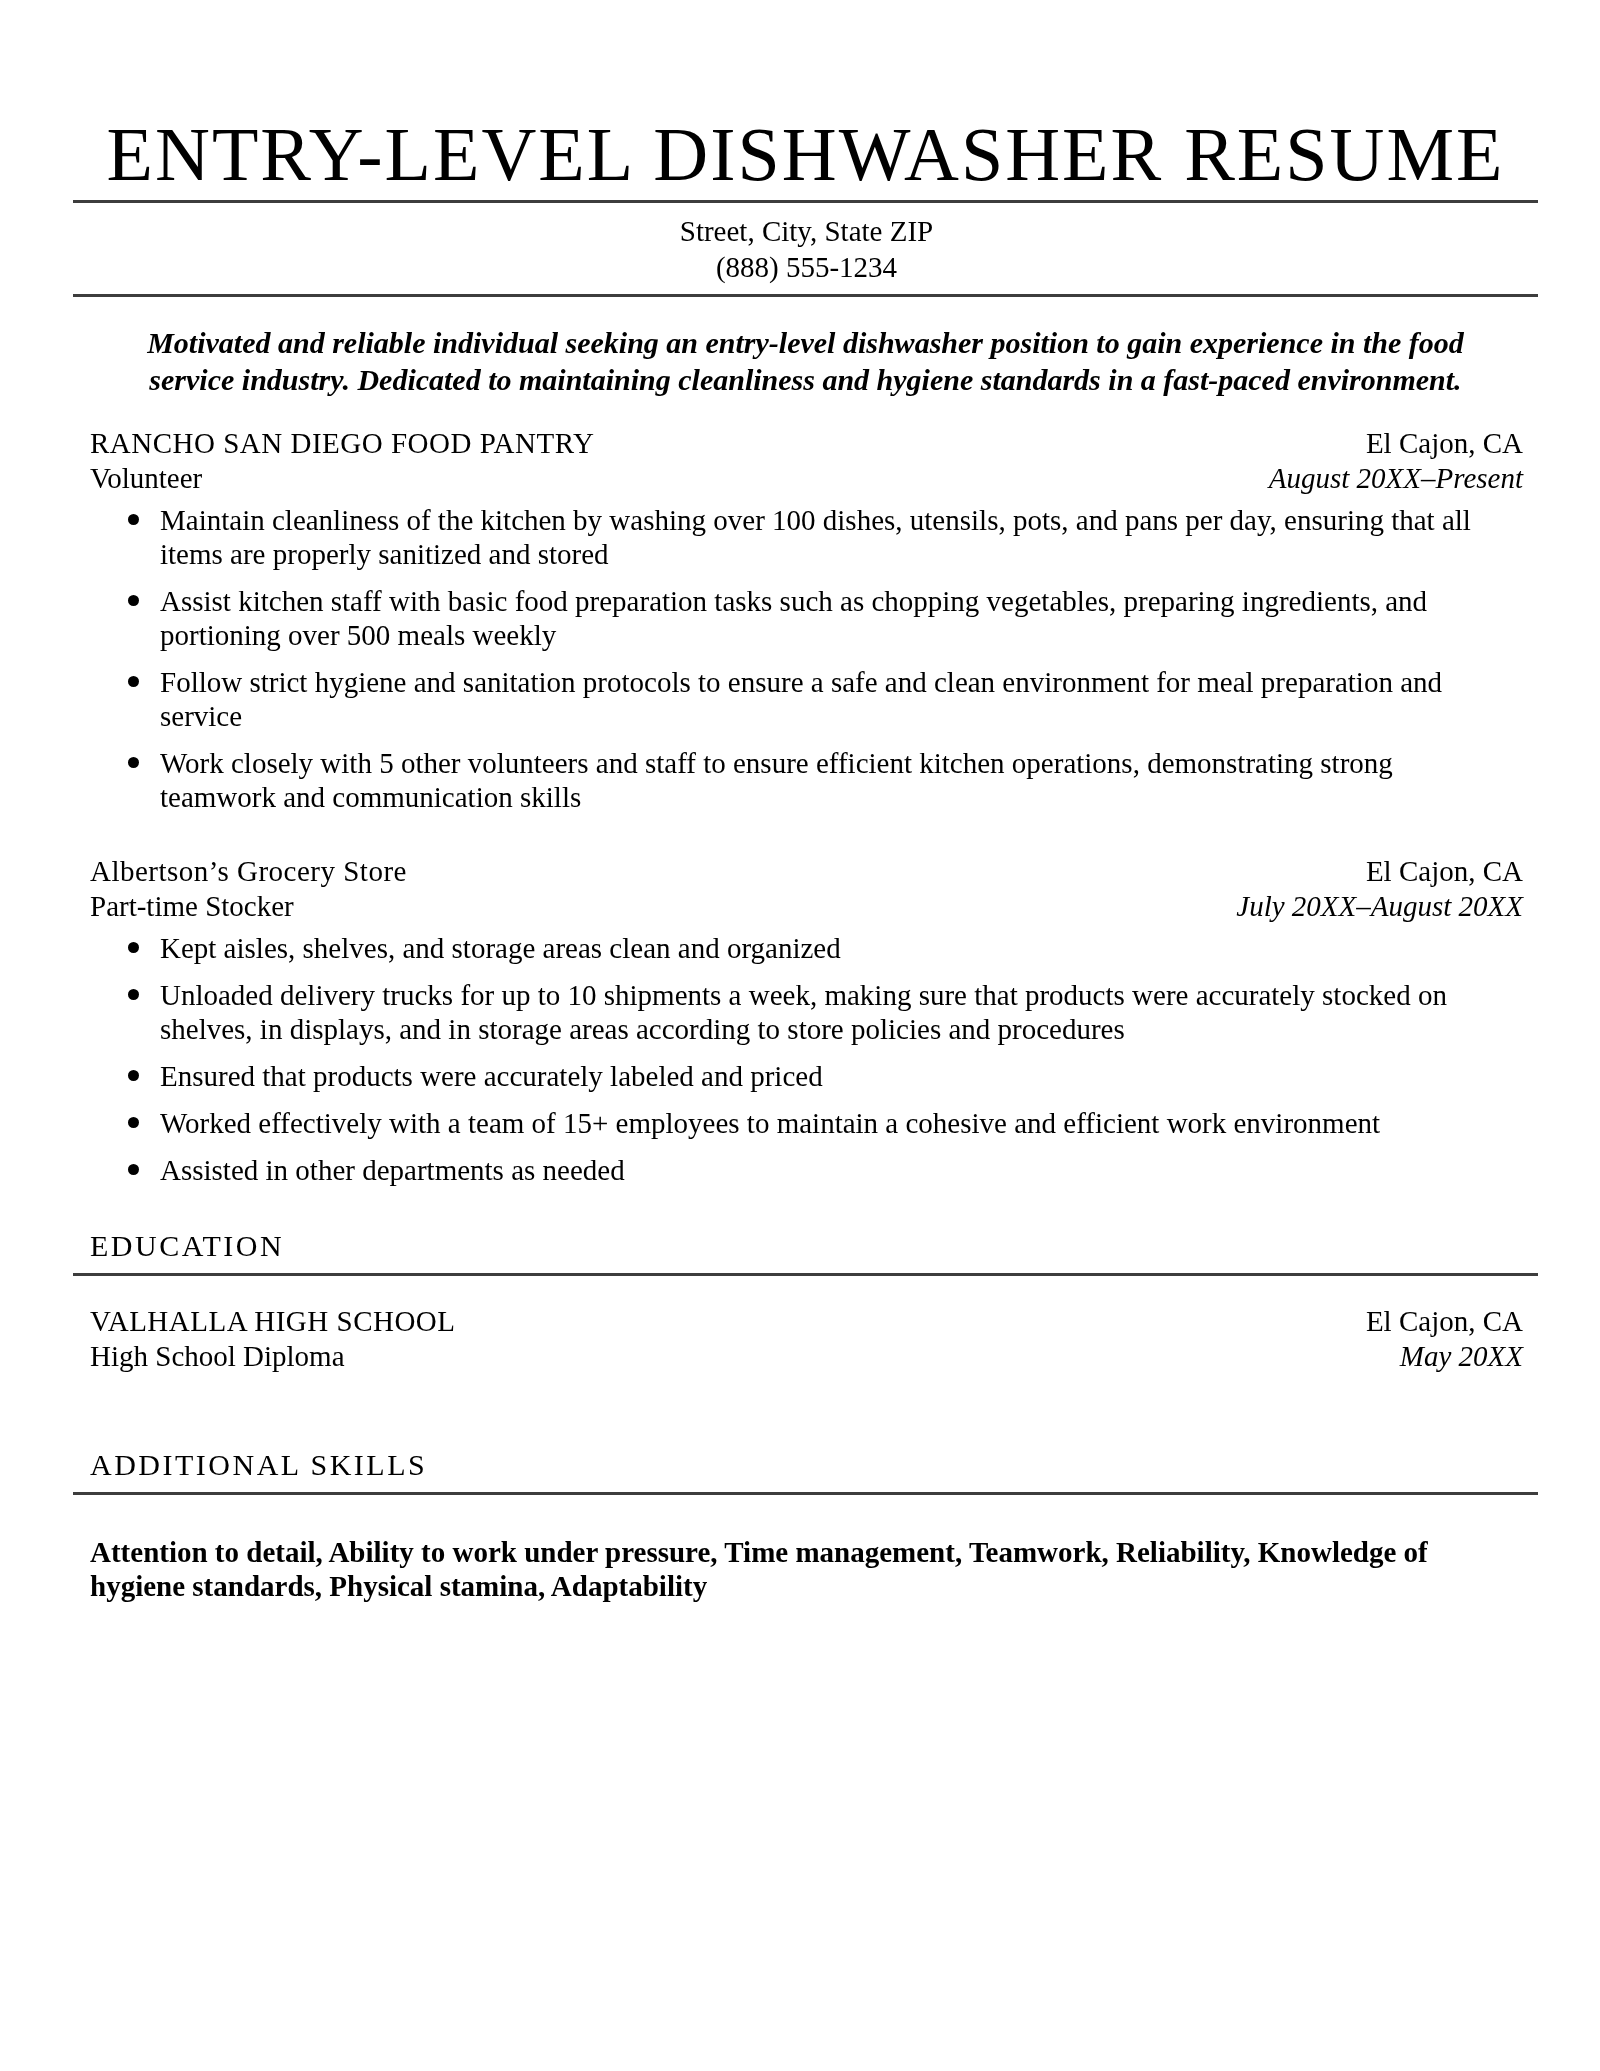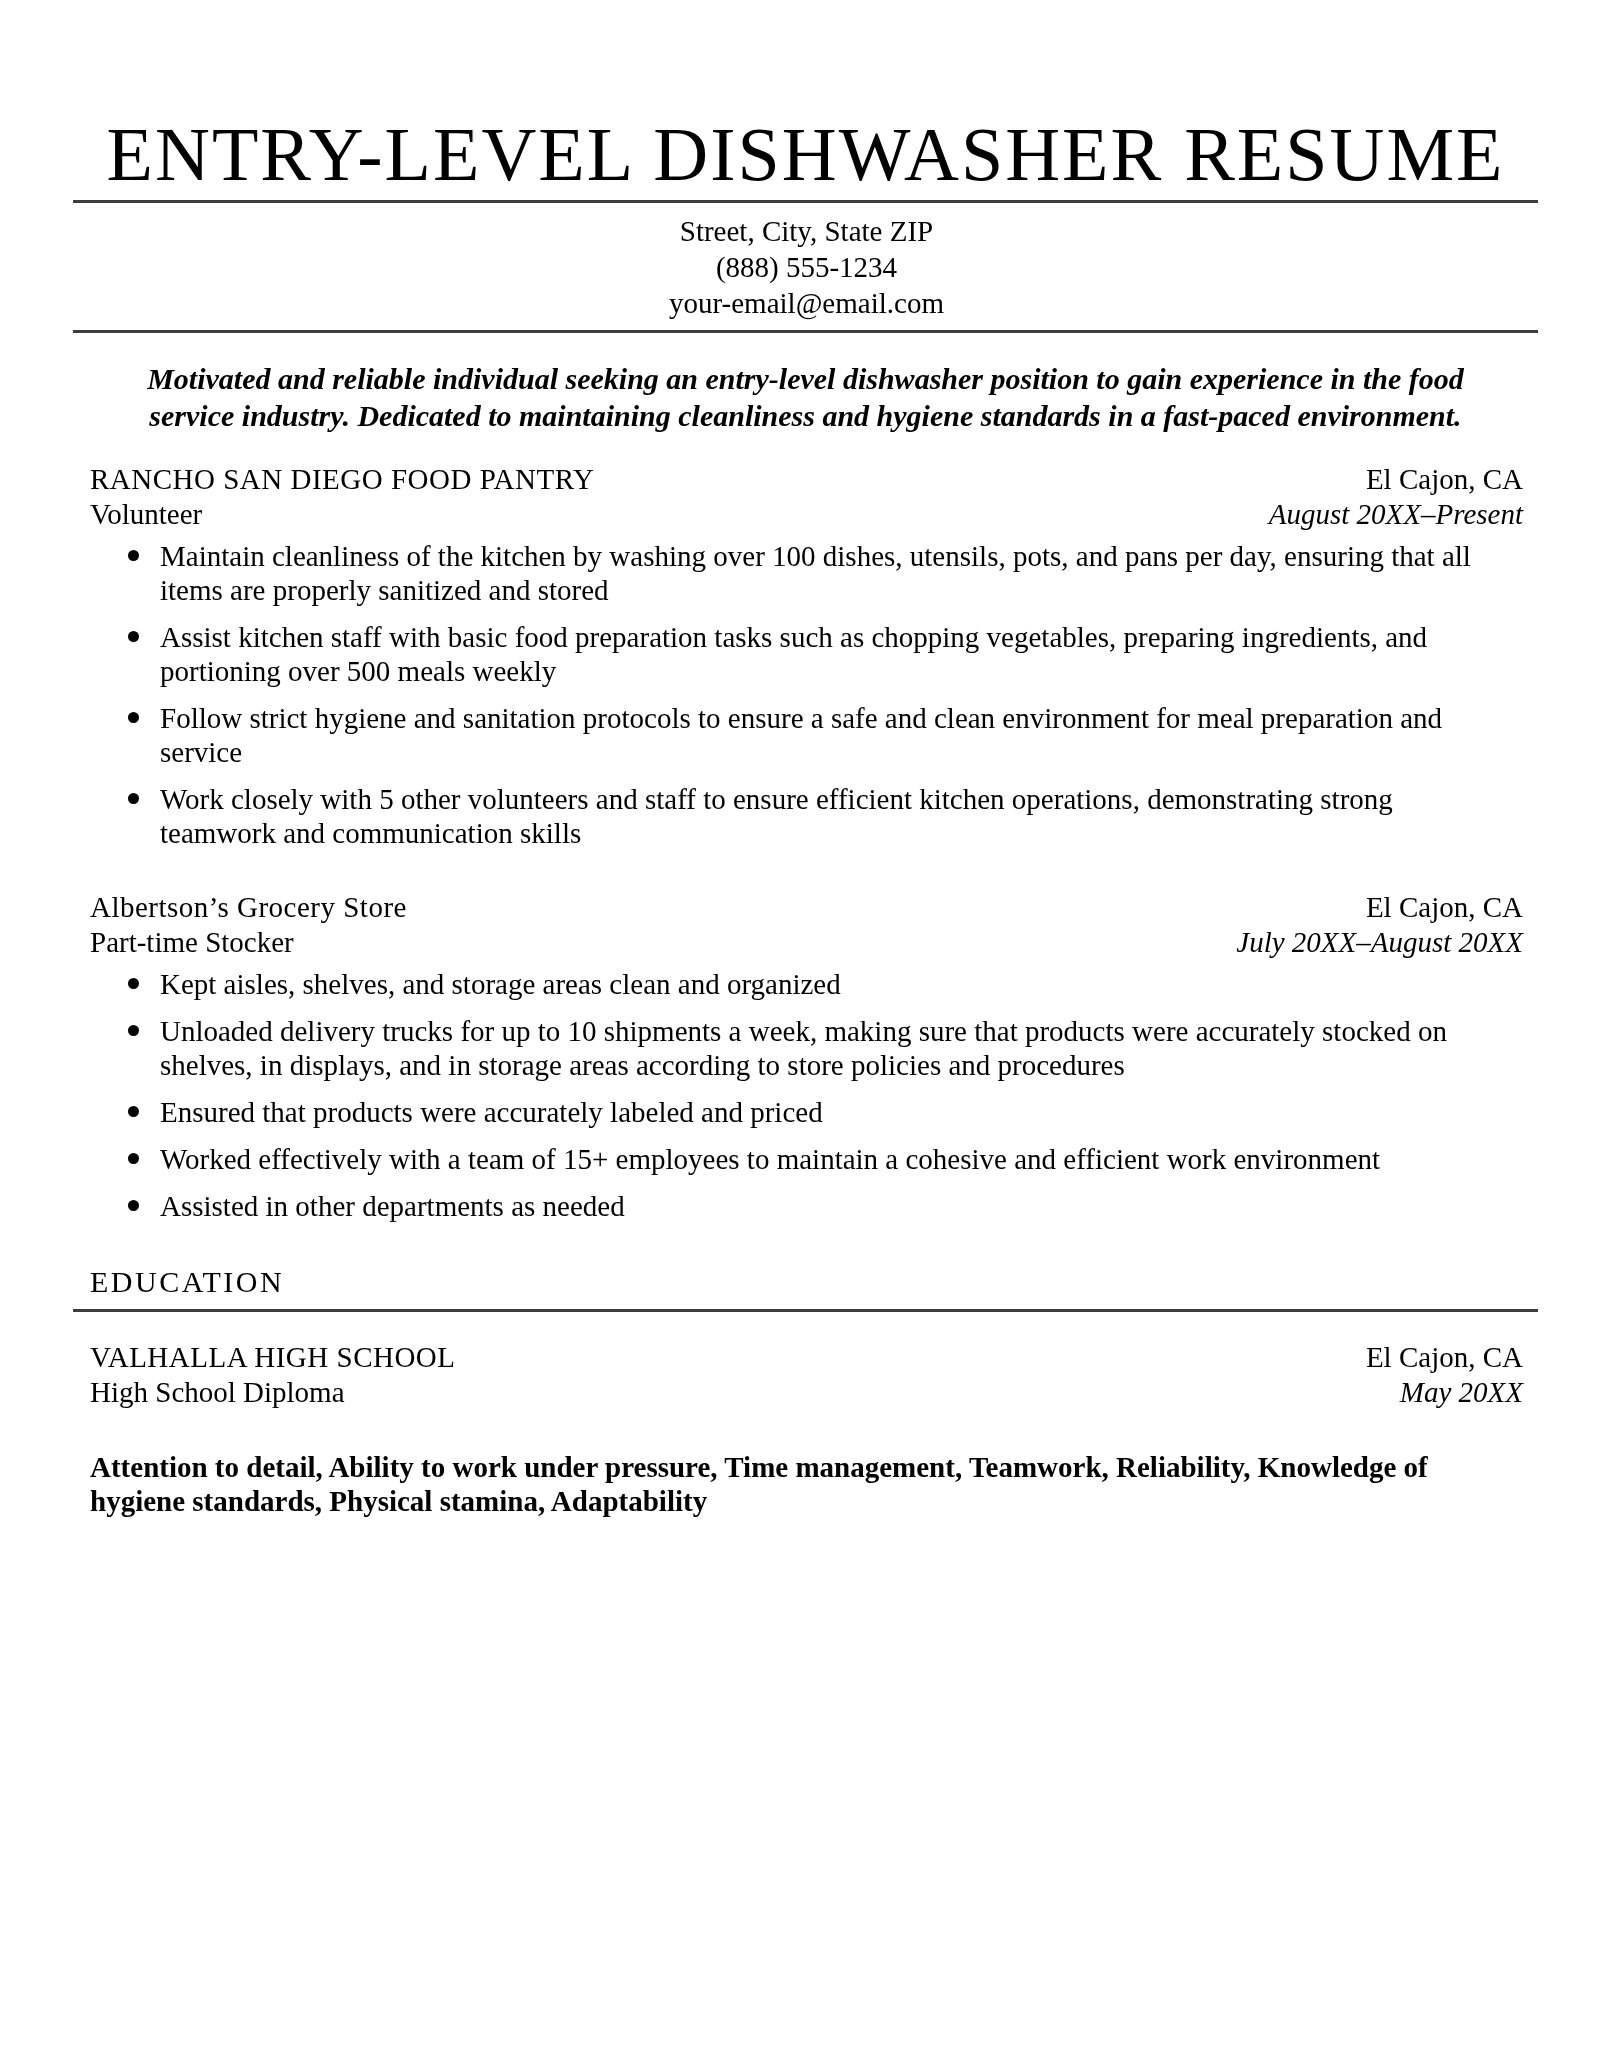--- a/index.html
+++ b/index.html
@@ -106,21 +106,20 @@
 </head>
 <body>
 
 <div class="page">
 
   <header>
     <h1 class="resume-title">ENTRY-LEVEL DISHWASHER RESUME</h1>
     <div class="contact-block">
       <div>Street, City, State ZIP</div>
       <div>(888) 555-1234</div>
-      <div>your-email@email.com</div>
     </div>
   </header>
 
   <p class="summary">Motivated and reliable individual seeking an entry-level dishwasher position to gain experience in the food service industry. Dedicated to maintaining cleanliness and hygiene standards in a fast-paced environment.</p>
 
   <section class="experience-section">
 
     <div class="entry">
       <div class="entry-row">
         <span class="entry-company">RANCHO SAN DIEGO FOOD PANTRY</span>
@@ -166,16 +165,17 @@
         <span class="entry-location">El Cajon, CA</span>
       </div>
       <div class="entry-row">
         <span class="entry-role">High School Diploma</span>
         <span class="entry-dates">May 20XX</span>
       </div>
     </div>
   </section>
 
   <section class="skills-section">
+    <h2 class="section-heading">ADDITIONAL SKILLS</h2>
     <p class="skills-text">Attention to detail, Ability to work under pressure, Time management, Teamwork, Reliability, Knowledge of hygiene standards, Physical stamina, Adaptability</p>
   </section>
 
 </div>
 
 </body></html>

